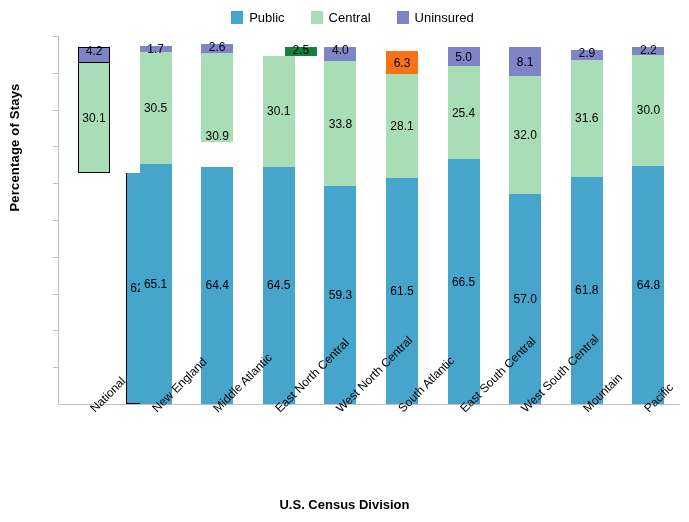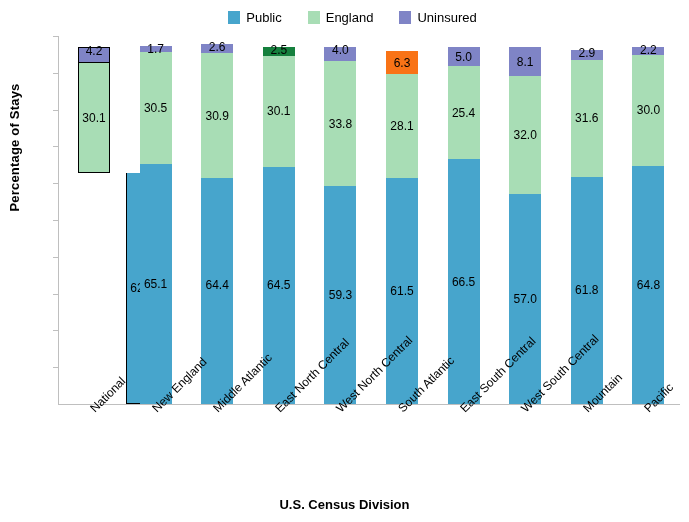--- a/index.html
+++ b/index.html
@@ -196,21 +196,21 @@
 
 <div id="chart-root">
 
   <div id="legend">
       <div class="legend-item">
         <span class="legend-swatch" style="background: rgb(71, 165, 204);"></span>
         <span class="legend-label">Public</span>
       </div>
       <div class="legend-item">
         <span class="legend-swatch" style="background: rgb(168, 221, 181);"></span>
-        <span class="legend-label">England</span>
+        <span class="legend-label">Central</span>
       </div>
       <div class="legend-item">
         <span class="legend-swatch" style="background: rgb(127, 132, 198);"></span>
         <span class="legend-label">Uninsured</span>
       </div>
     </div>
 
   <div id="y-axis-title">Percentage of Stays</div>
 
 
@@ -246,35 +246,35 @@
           <span class="seg-label">30.5</span>
         </div>
         <div class="seg seg-uninsured small" style="background: rgb(127, 132, 198); height: 6.256px; top: 9.936px;">
           <span class="seg-label">1.7</span>
         </div>
       </div>
       <div class="bar-group" style="left: 137.2px; height: 368px;">
         <div class="seg seg-public" style="background: rgb(71, 165, 204); height: 236.992px; top: 131.008px;">
           <span class="seg-label">64.4</span>
         </div>
-        <div class="seg seg-private" style="background: rgb(168, 221, 181); height: 125px; top: 17.296px;">
+        <div class="seg seg-private" style="background: rgb(168, 221, 181); height: 89px; top: 17.296px; align-items: flex-end;">
           <span class="seg-label">30.9</span>
         </div>
         <div class="seg seg-uninsured small" style="background: rgb(127, 132, 198); height: 9.568px; top: 7.728px;">
           <span class="seg-label">2.6</span>
         </div>
       </div>
       <div class="bar-group" style="left: 198.8px; height: 368px;">
         <div class="seg seg-public" style="background: rgb(71, 165, 204); height: 237.36px; top: 130.64px;">
           <span class="seg-label">64.5</span>
         </div>
         <div class="seg seg-private" style="background: rgb(168, 221, 181); height: 110.768px; top: 19.872px;">
           <span class="seg-label">30.1</span>
         </div>
-        <div class="seg seg-uninsured small" style="background: #15803d; height: 9.2px; top: 10.672px;">
+        <div class="seg seg-uninsured small" style="background: #15803d; height: 9.2px; top: 10.672px; margin-left: 22px;">
           <span class="seg-label">2.5</span>
         </div>
       </div>
       <div class="bar-group" style="left: 260.4px; height: 368px;">
         <div class="seg seg-public" style="background: rgb(71, 165, 204); height: 218.224px; top: 149.776px;">
           <span class="seg-label">59.3</span>
         </div>
         <div class="seg seg-private" style="background: rgb(168, 221, 181); height: 124.384px; top: 25.392px;">
           <span class="seg-label">33.8</span>
         </div>

